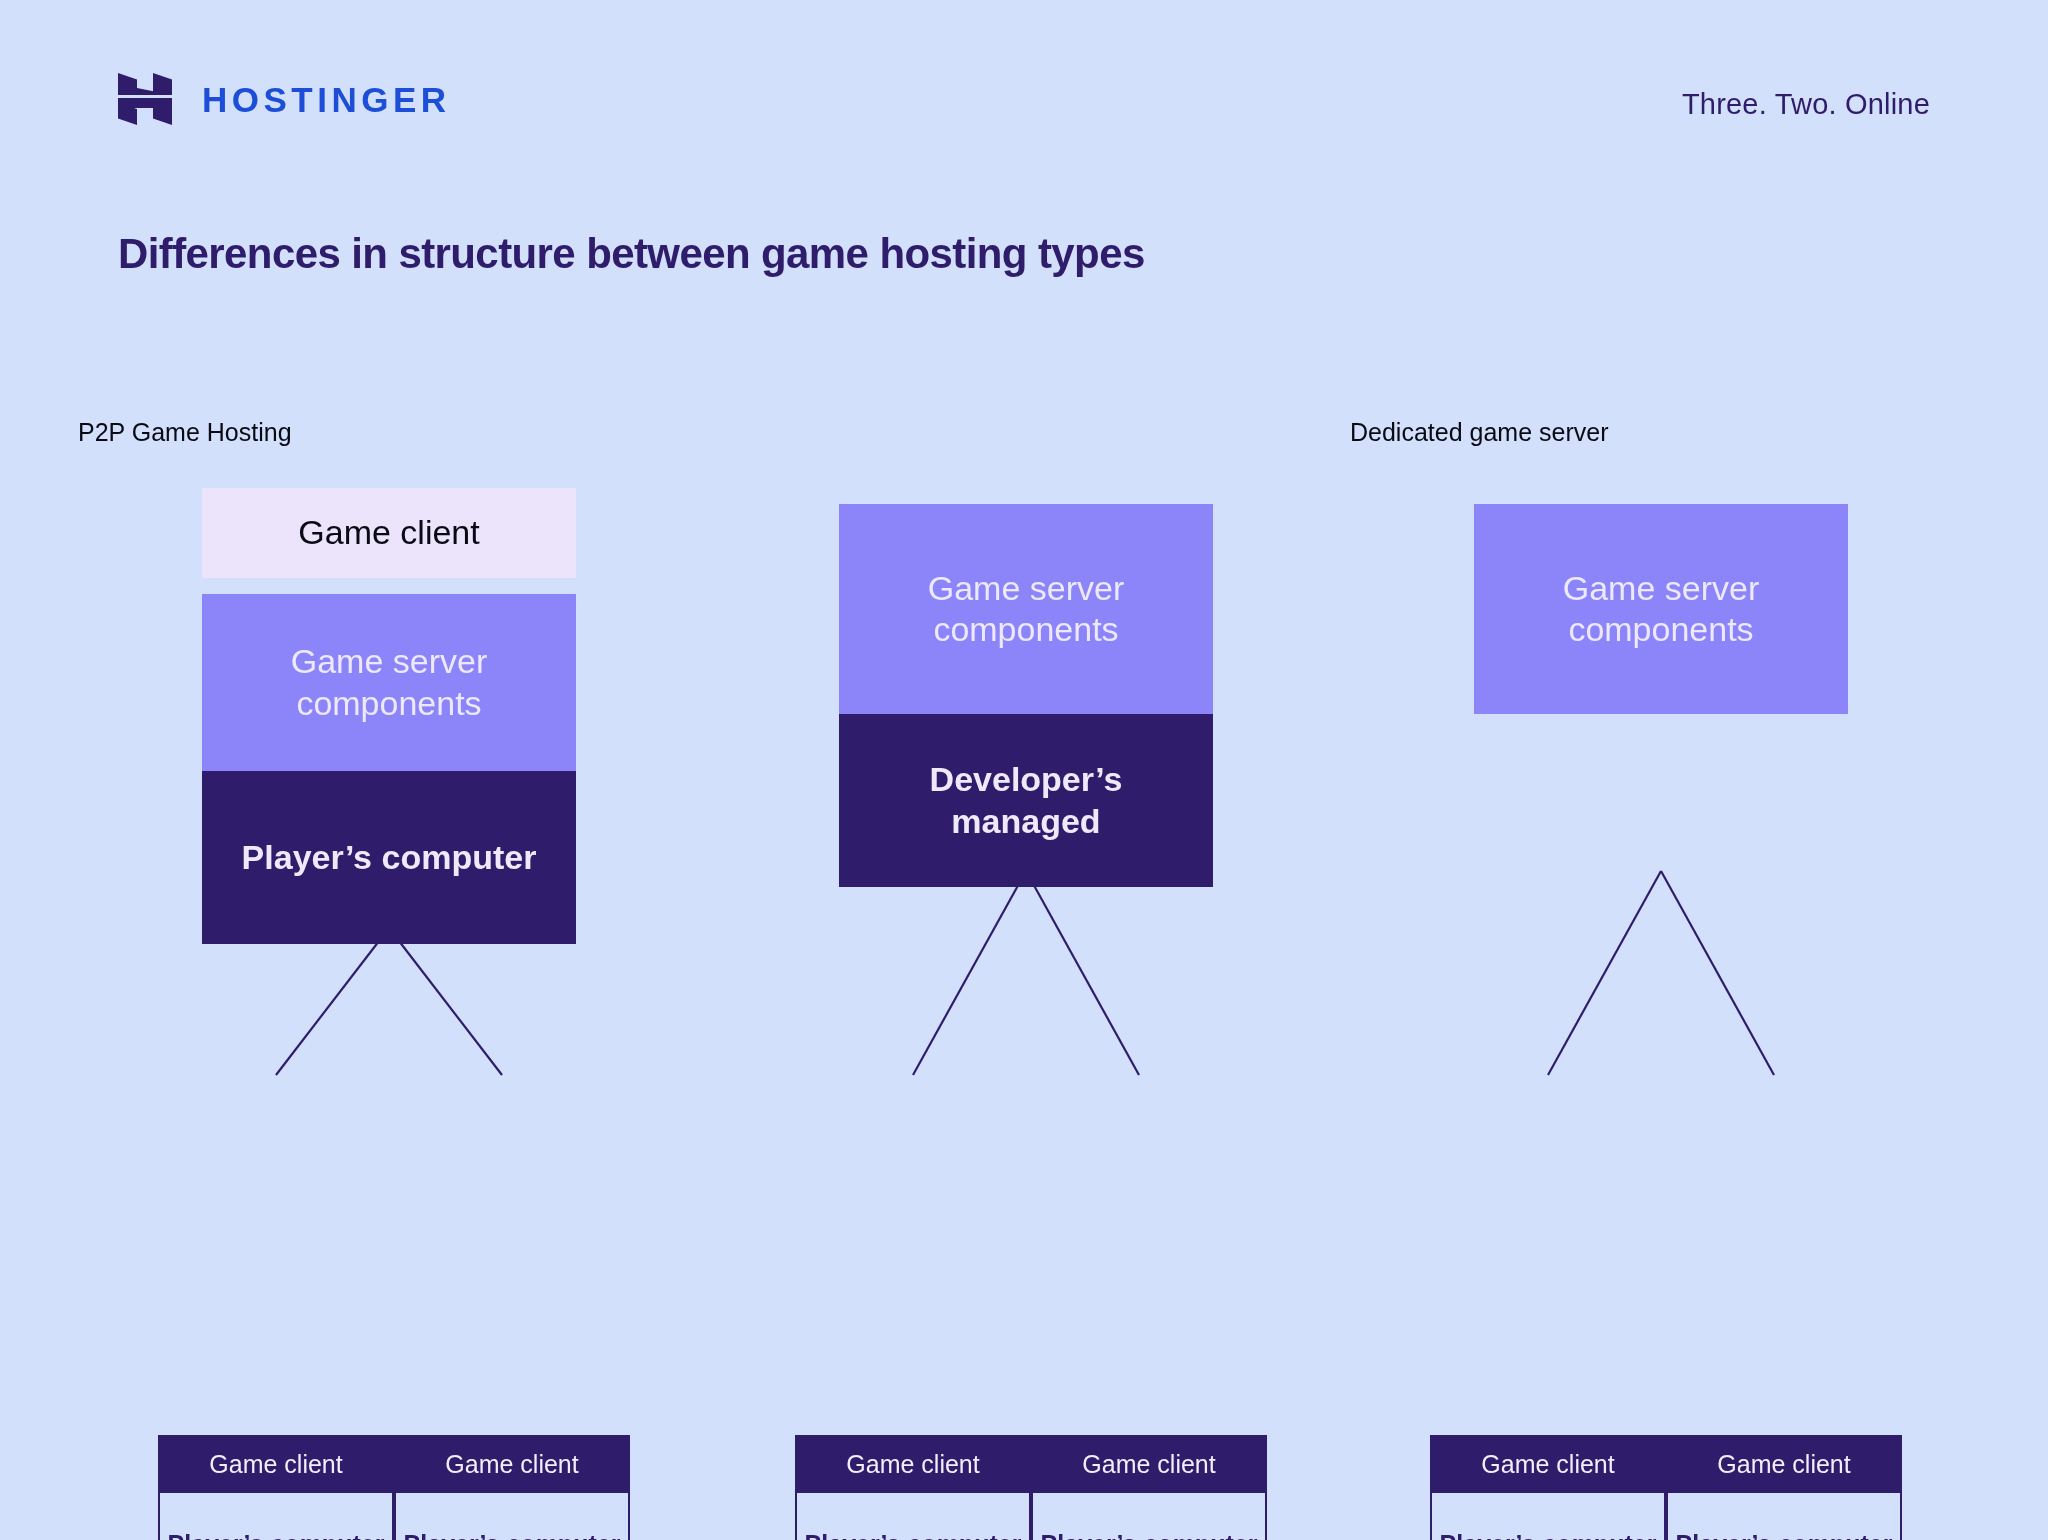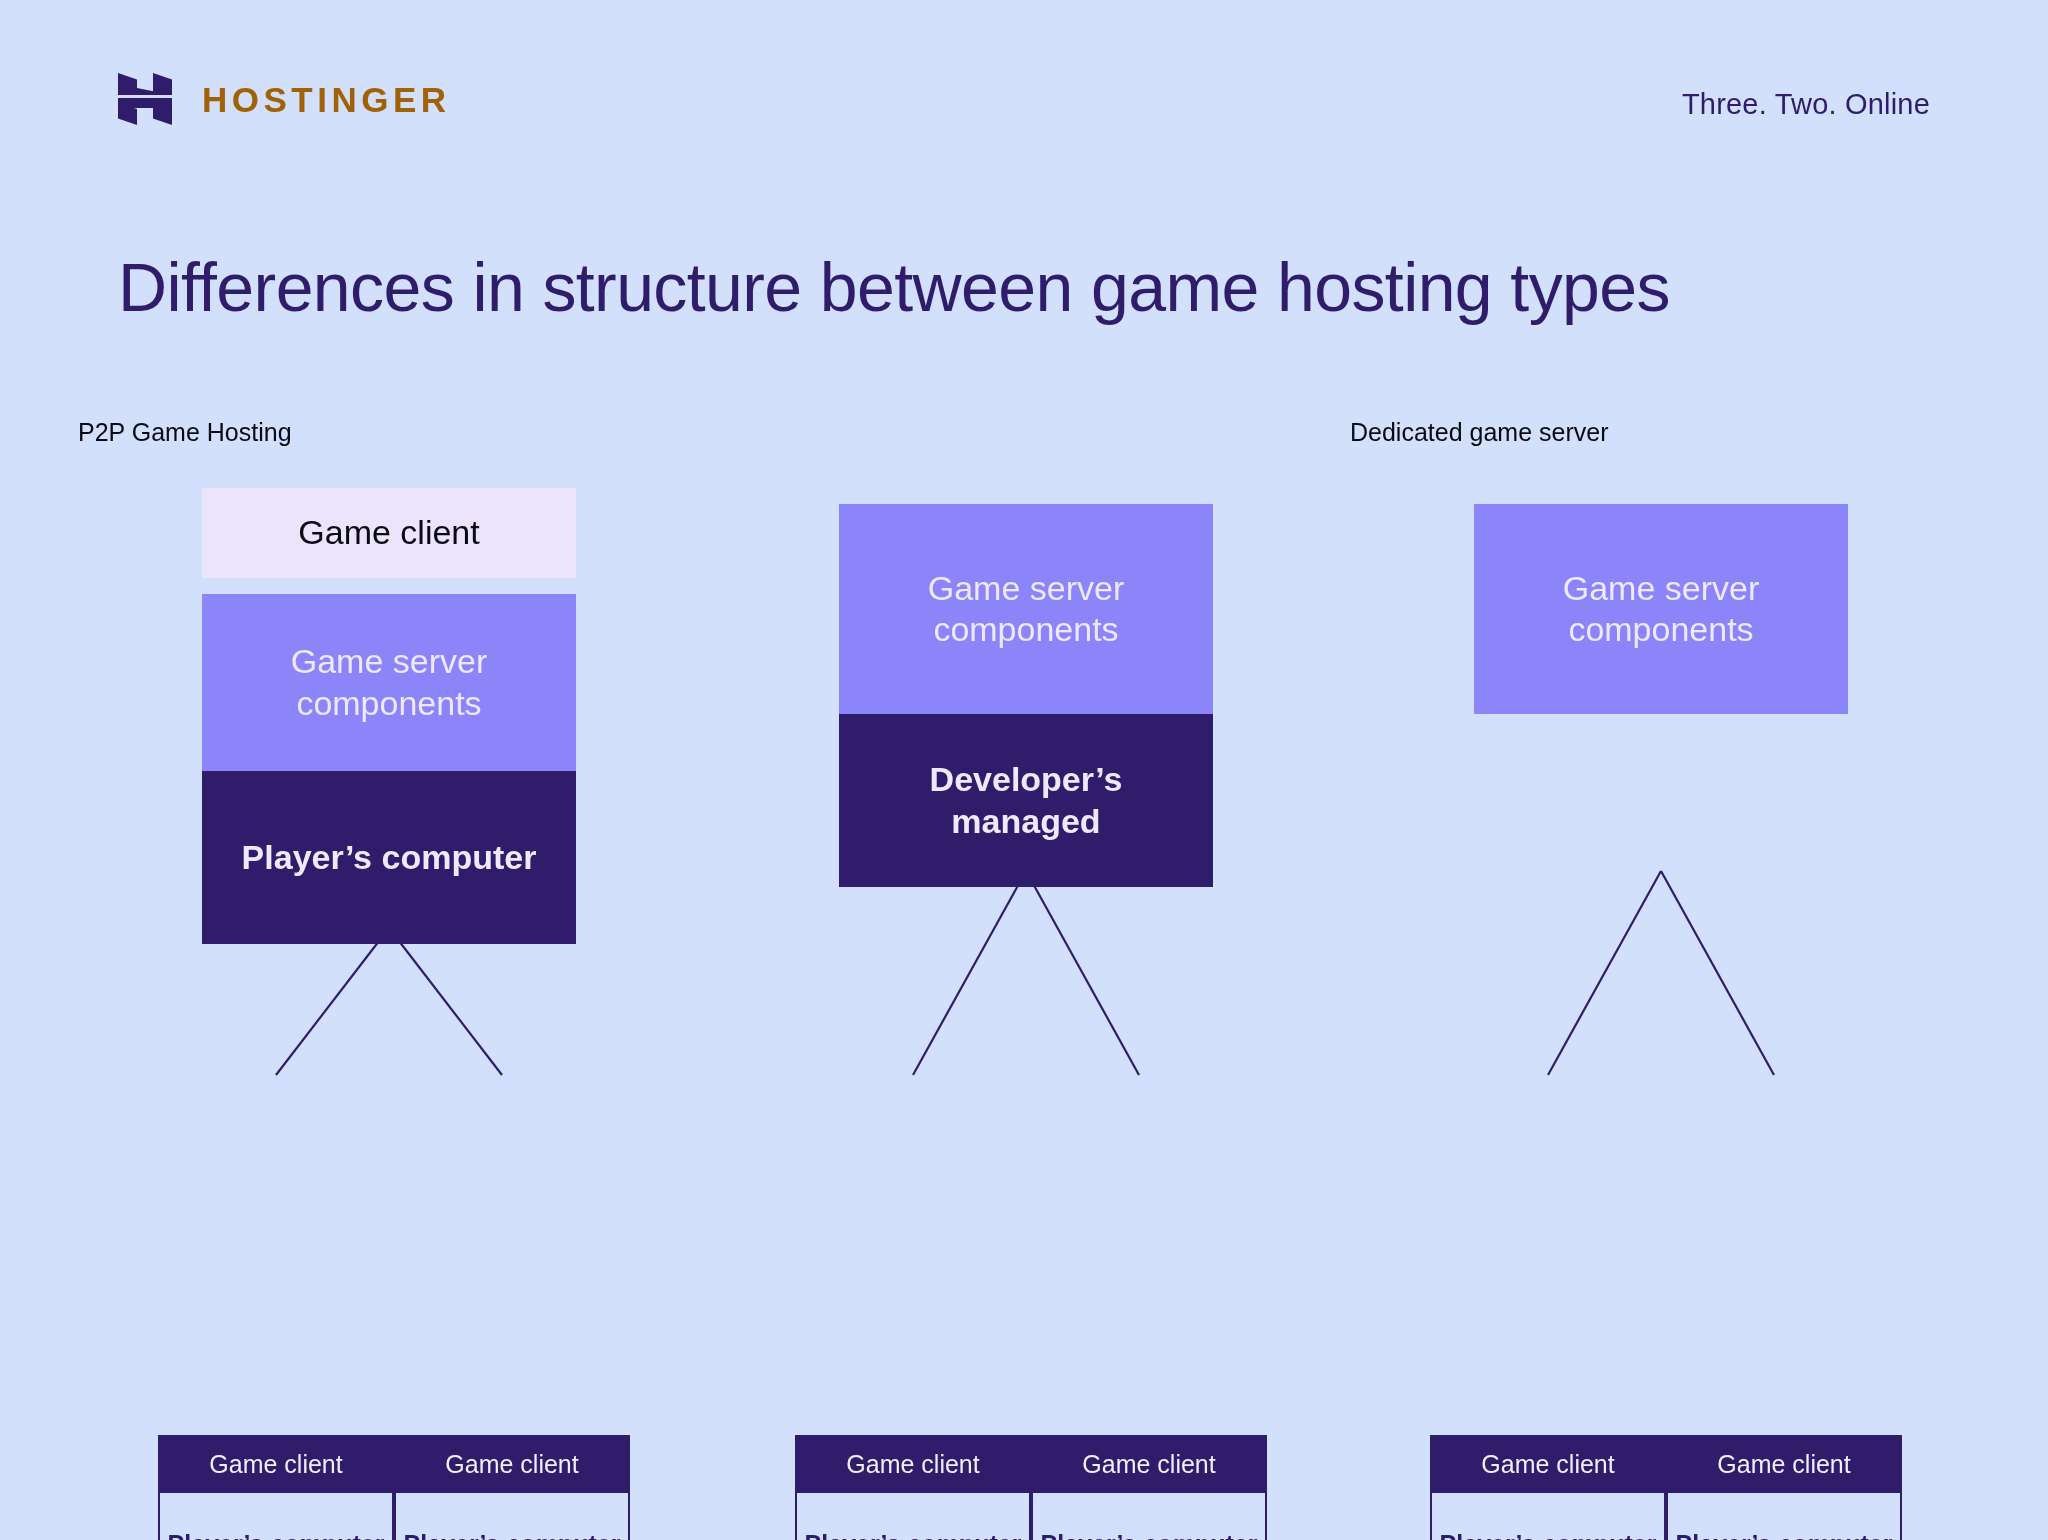--- a/index.html
+++ b/index.html
@@ -32,42 +32,42 @@
   }
   #logo-mark {
     width: 54px;
     height: 58px;
     display: block;
   }
   #brand-word {
     font-size: 35px;
     font-weight: bold;
     letter-spacing: 4.5px;
-    color: #a16207;
+    color: #1d4ed8;
     line-height: 1;
   }
   #tagline {
     position: absolute;
     right: 118px;
     top: 90px;
     font-size: 29px;
     color: #2F1C6A;
     letter-spacing: 0.2px;
     line-height: 1;
     text-align: right;
   }
 
   
   #page-title {
     position: absolute;
     left: 118px;
     top: 202px;
     width: 1840px;
-    font-size: 68px;
-    font-weight: normal;
+    font-size: 42px;
+    font-weight: bold;
     color: #2F1C6A;
     letter-spacing: -0.6px;
     line-height: 1.15;
   }
 
   
   #diagram {
     position: absolute;
     left: 0;
     top: 0;

